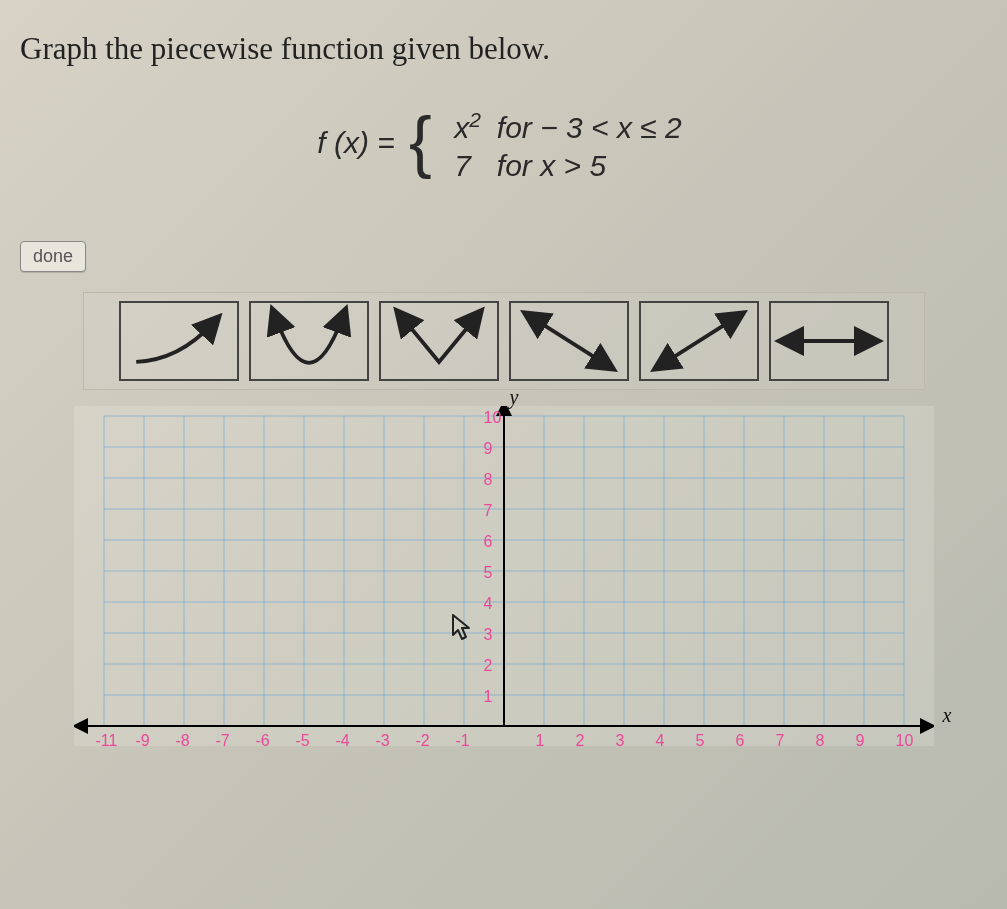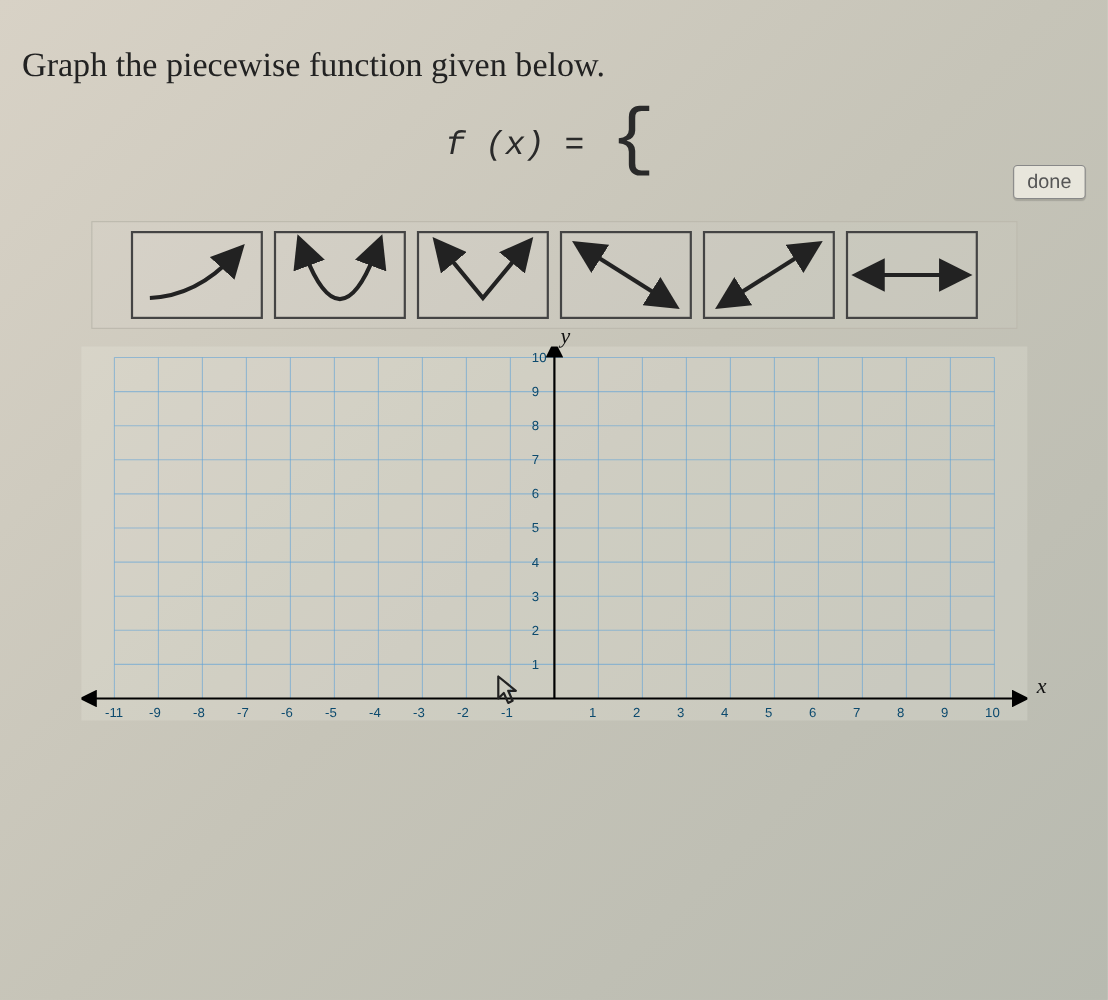--- a/index.html
+++ b/index.html
@@ -1,48 +1,58 @@
 <!DOCTYPE html>
 <html><head>
 <meta charset="utf-8">
 <style>
   html,body{margin:0;padding:0;width:1007px;height:909px;font-family:Georgia,'Times New Roman',serif;background:linear-gradient(135deg,#d8d2c6,#c6c4b8,#b8bab0);color:#2a2a2a;overflow:hidden}
-  .page{padding:38px 20px 0 20px}
+  .page{padding:28px 20px 0 20px}
   .prompt{font-size:31px;line-height:1.35;color:#222;margin-bottom:36px}
-  .equation{width:100%;text-align:center;font-size:30px;font-family:Liberation Mono, monospace;}
+  .equation{width:100%;text-align:center;font-size:30px;font-family:Liberation Sans, sans-serif;margin-bottom:56px}
   .equation .fn{font-style:italic}
   .equation .lbrace{font-size:68px;line-height:0;display:inline-block;vertical-align:middle;position:relative;top:-4px;margin:0 6px}
   .eqtable{display:inline-table;vertical-align:middle;text-align:left}
   .eqtable .row{display:table-row}
   .eqtable .cell{display:table-cell;padding:2px 8px;font-style:italic;font-family:inherit}
   .step-line{font-size:29px;color:#222;margin:0 10px 14px 46px}
-  .center{width:100%;display:flex;justify-content:flex-end}
+  .center{width:100%;display:flex;justify-content:flex-start}
   .done-btn{display:inline-block;font-family:Arial,Helvetica,sans-serif;font-size:18px;color:#555;border:1px solid #888;border-radius:4px;padding:4px 12px;background:#e8e6dc;box-shadow:0 1px 1px rgba(0,0,0,.15);cursor:pointer}
   .tool-row{display:flex;justify-content:center;gap:10px;margin:20px 0 16px 0;border:1px solid #bcb9ad;padding:8px 10px;width:820px;margin-left:auto;margin-right:auto;background:rgba(255,255,255,.05)}
   .tool{width:116px;height:76px;border:2px solid #444;background:rgba(255,255,255,.05);display:flex;align-items:center;justify-content:center;cursor:pointer}
   .tool svg{width:100%;height:100%}
   .graph-wrap{display:flex;justify-content:center;position:relative}
   .graph{position:relative;width:860px;height:340px;background:rgba(245,243,236,.2)}
   .grid{position:absolute;inset:0}
   .grid line{stroke:#5aa0d8;stroke-width:1;opacity:.55}
   .axis line{stroke:#000;stroke-width:2}
-  .tick-label{position:absolute;font-family:Arial,sans-serif;font-size:12px;color:#0c4a6e}
+  .tick-label{position:absolute;font-family:Arial,sans-serif;font-size:16px;color:#ec4899}
   .axis-label{position:absolute;font-family:Georgia,serif;font-style:italic;font-size:20px;color:#111}
   .cursor-icon{position:absolute;left:450px;top:613px;font-size:26px;color:#222;pointer-events:none}
   sup{font-size:.7em}
 </style>
 </head>
 <body>
 
 <div class="page">
   <div class="prompt">Graph the piecewise function given below.</div>
 
   <div class="equation">
     <span class="fn">f (x) = </span>
     <span class="lbrace">{</span>
+    <span class="eqtable">
+      <span class="row">
+        <span class="cell"><span>x</span><sup>2</sup></span>
+        <span class="cell">for  − 3 &lt; x ≤ 2</span>
+      </span>
+      <span class="row">
+        <span class="cell">7</span>
+        <span class="cell">for  x &gt; 5</span>
+      </span>
+    </span>
   </div>
 
 
   <div class="center">
     <span class="done-btn">done</span>
   </div>
 
   <div class="tool-row">
 
     <div class="tool">

